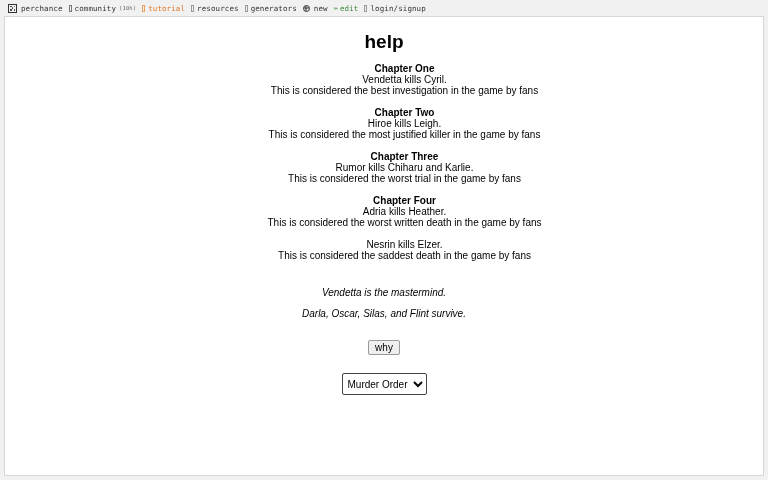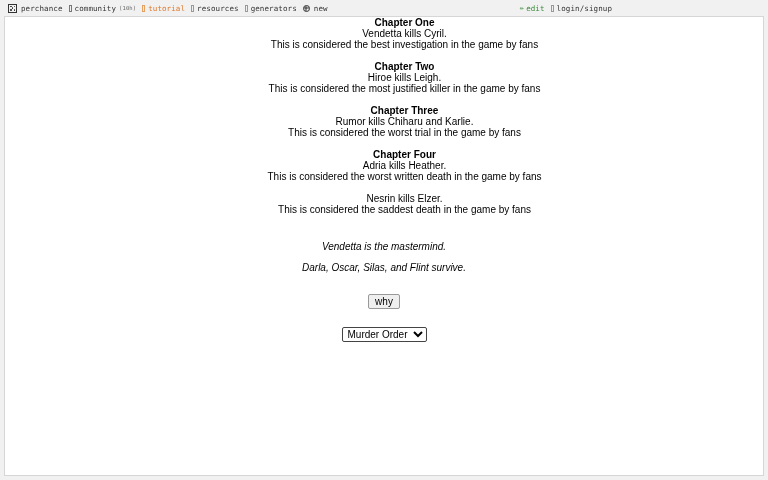--- a/index.html
+++ b/index.html
@@ -10,21 +10,20 @@
       background: #f1f1f1;
       font-family: "Liberation Sans", sans-serif;
     }
     .topbar {
       position: absolute;
       left: 0; top: 0;
       width: 620px;
       height: 16px;
       display: flex;
       align-items: center;
-      justify-content: space-between;
       padding: 0 8px 0 8px;
       font-family: "DejaVu Sans Mono", "Liberation Mono", monospace;
       font-size: 7.5px;
       color: #333;
       letter-spacing: 0.1px;
     }
     .topbar .left, .topbar .right {
       display: flex;
       align-items: center;
       white-space: nowrap;
@@ -128,21 +127,21 @@
       background: #efefef;
       border: 1px solid #999;
       border-radius: 2px;
       color: #000;
       cursor: pointer;
     }
     .select-wrap { margin-top: 18px; }
     .order-select {
       font-family: "Liberation Sans", sans-serif;
       font-size: 10px;
-      height: 15px;
+      height: 22px;
       padding: 0 1px;
       border: 1px solid #444;
       border-radius: 2px;
       background: #fff;
       color: #000;
     }
   </style>
 </head>
 <body>
 
@@ -187,20 +186,21 @@
     </a>
     <a class="nav-item" style="margin-right:0">
       <span class="tofu gray"></span>
       <span>login/signup</span>
     </a>
   </div>
 </div>
 
 <div class="page">
   <div class="content">
+    <div class="title">help</div>
 
     <div class="chapter">
       <div class="heading">Chapter One</div>
       <div>Vendetta kills Cyril.</div>
       <div>This is considered the best investigation in the game by fans</div>
     </div>
     <div class="chapter">
       <div class="heading">Chapter Two</div>
       <div>Hiroe kills Leigh.</div>
       <div>This is considered the most justified killer in the game by fans</div>

